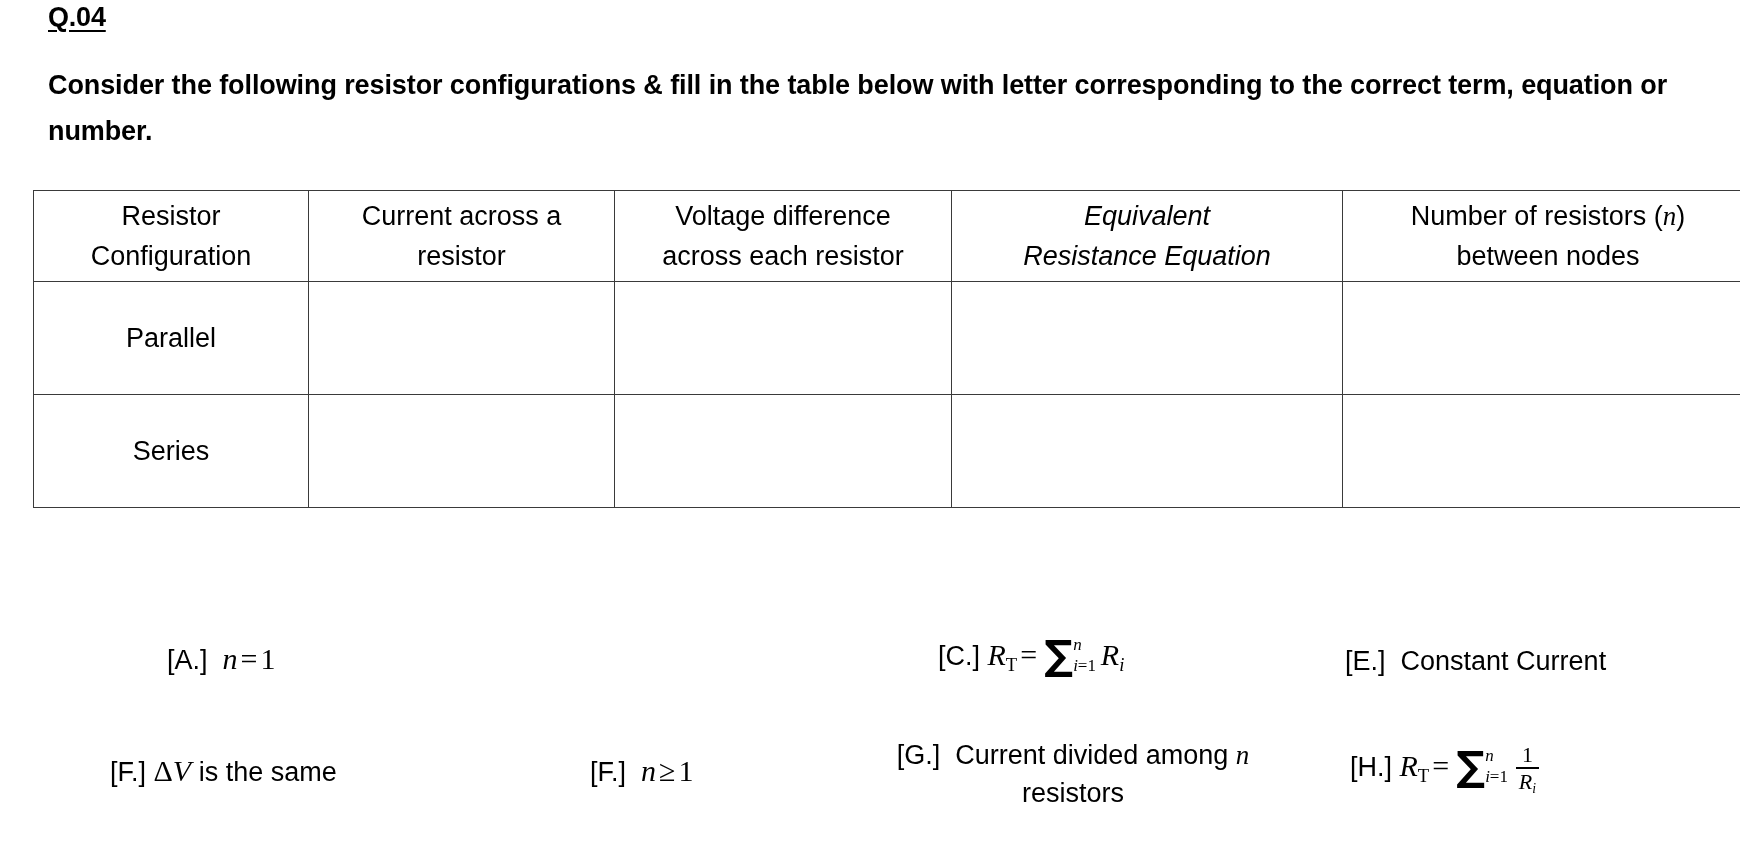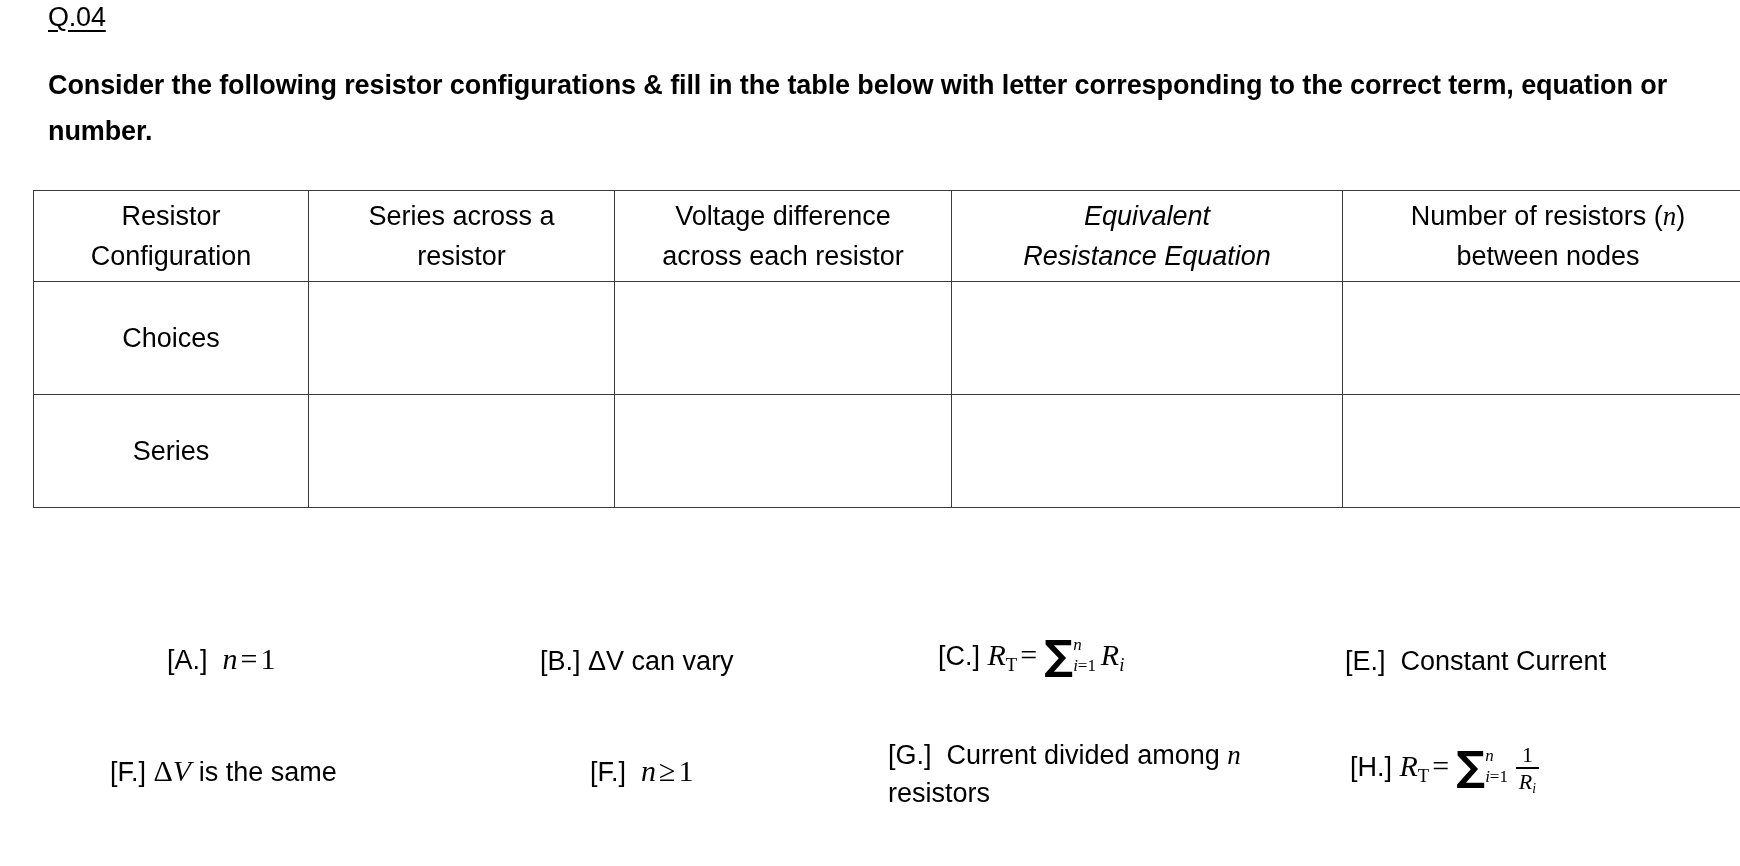--- a/index.html
+++ b/index.html
@@ -20,21 +20,21 @@
     height: 866px;
     background: #ffffff;
   }
 
   
   .q-number {
     position: absolute;
     left: 48px;
     top: 2px;
     font-size: 27px;
-    font-weight: normal;
+    font-weight: bold;
     letter-spacing: -0.2px;
     text-decoration: underline;
     text-underline-offset: 4px;
   }
   .prompt {
     position: absolute;
     left: 48px;
     top: 62px;
     width: 1640px;
     font-size: 27px;
@@ -99,20 +99,21 @@
     height: 112px;
   }
   .choice {
     position: absolute;
     font-size: 27px;
     line-height: 38px;
     white-space: nowrap;
   }
   .choice.wrap {
     white-space: normal;
+    text-align: center;
   }
   .tag { white-space: nowrap; }
   .math {
     font-family: "Liberation Serif", serif;
     font-style: italic;
     font-size: 30px;
   }
   .math .op {
     font-style: normal;
     padding: 0 3px;
@@ -203,40 +204,40 @@
   <div class="prompt">Consider the following resistor configurations &amp; fill in the table below with letter corresponding to the correct term, equation or number.</div>
 
   <table class="rtable">
     <thead>
       <tr>
         <td class="col-1">
           <span class="hdr-line">Resistor</span>
           <span class="hdr-line">Configuration</span>
         </td>
         <td class="col-2">
-          <span class="hdr-line">Series across a</span>
+          <span class="hdr-line">Current across a</span>
           <span class="hdr-line">resistor</span>
         </td>
         <td class="col-3">
           <span class="hdr-line">Voltage difference</span>
           <span class="hdr-line">across each resistor</span>
         </td>
         <td class="col-4">
           <span class="hdr-line">Equivalent</span>
           <span class="hdr-line">Resistance Equation</span>
         </td>
         <td class="col-5">
           <span class="hdr-line"><span>Number of resistors (</span><span class="ital-var">n</span><span>)</span></span>
           <span class="hdr-line">between nodes</span>
         </td>
       </tr>
     </thead>
     <tbody>
       <tr>
-        <td>Choices</td>
+        <td>Parallel</td>
         <td></td>
         <td></td>
         <td></td>
         <td></td>
       </tr>
       <tr>
         <td>Series</td>
         <td></td>
         <td></td>
         <td></td>
@@ -248,24 +249,20 @@
 
   <div class="choices">
 
     <div class="choice-row">
 
       <div class="choice" style="left:167px; top:0;">
         <span class="tag">[A.]</span>
         <span class="math">&nbsp;<span>n</span><span class="op">=</span><span class="num">1</span></span>
       </div>
 
-      <div class="choice" style="left:540px; top:2px;">
-        <span class="tag">[B.]</span>
-        <span>ΔV can vary</span>
-      </div>
 
       <div class="choice" style="left:938px; top:-4px;">
         <span class="tag">[C.]</span><span class="math">&nbsp;<span>R</span><span class="sub-up">T</span><span class="op">=</span><span class="sigma"><span class="big">∑</span><span class="lim-top">n</span><span class="lim-bot"><span>i</span><span class="eq">=</span><span class="eq">1</span></span></span><span class="sigma-pad"></span><span>R</span><span class="sub">i</span></span>
       </div>
 
       <div class="choice" style="left:1345px; top:2px;">
         <span class="tag">[E.]</span>&nbsp;
         <span>Constant Current</span>
       </div>
 

